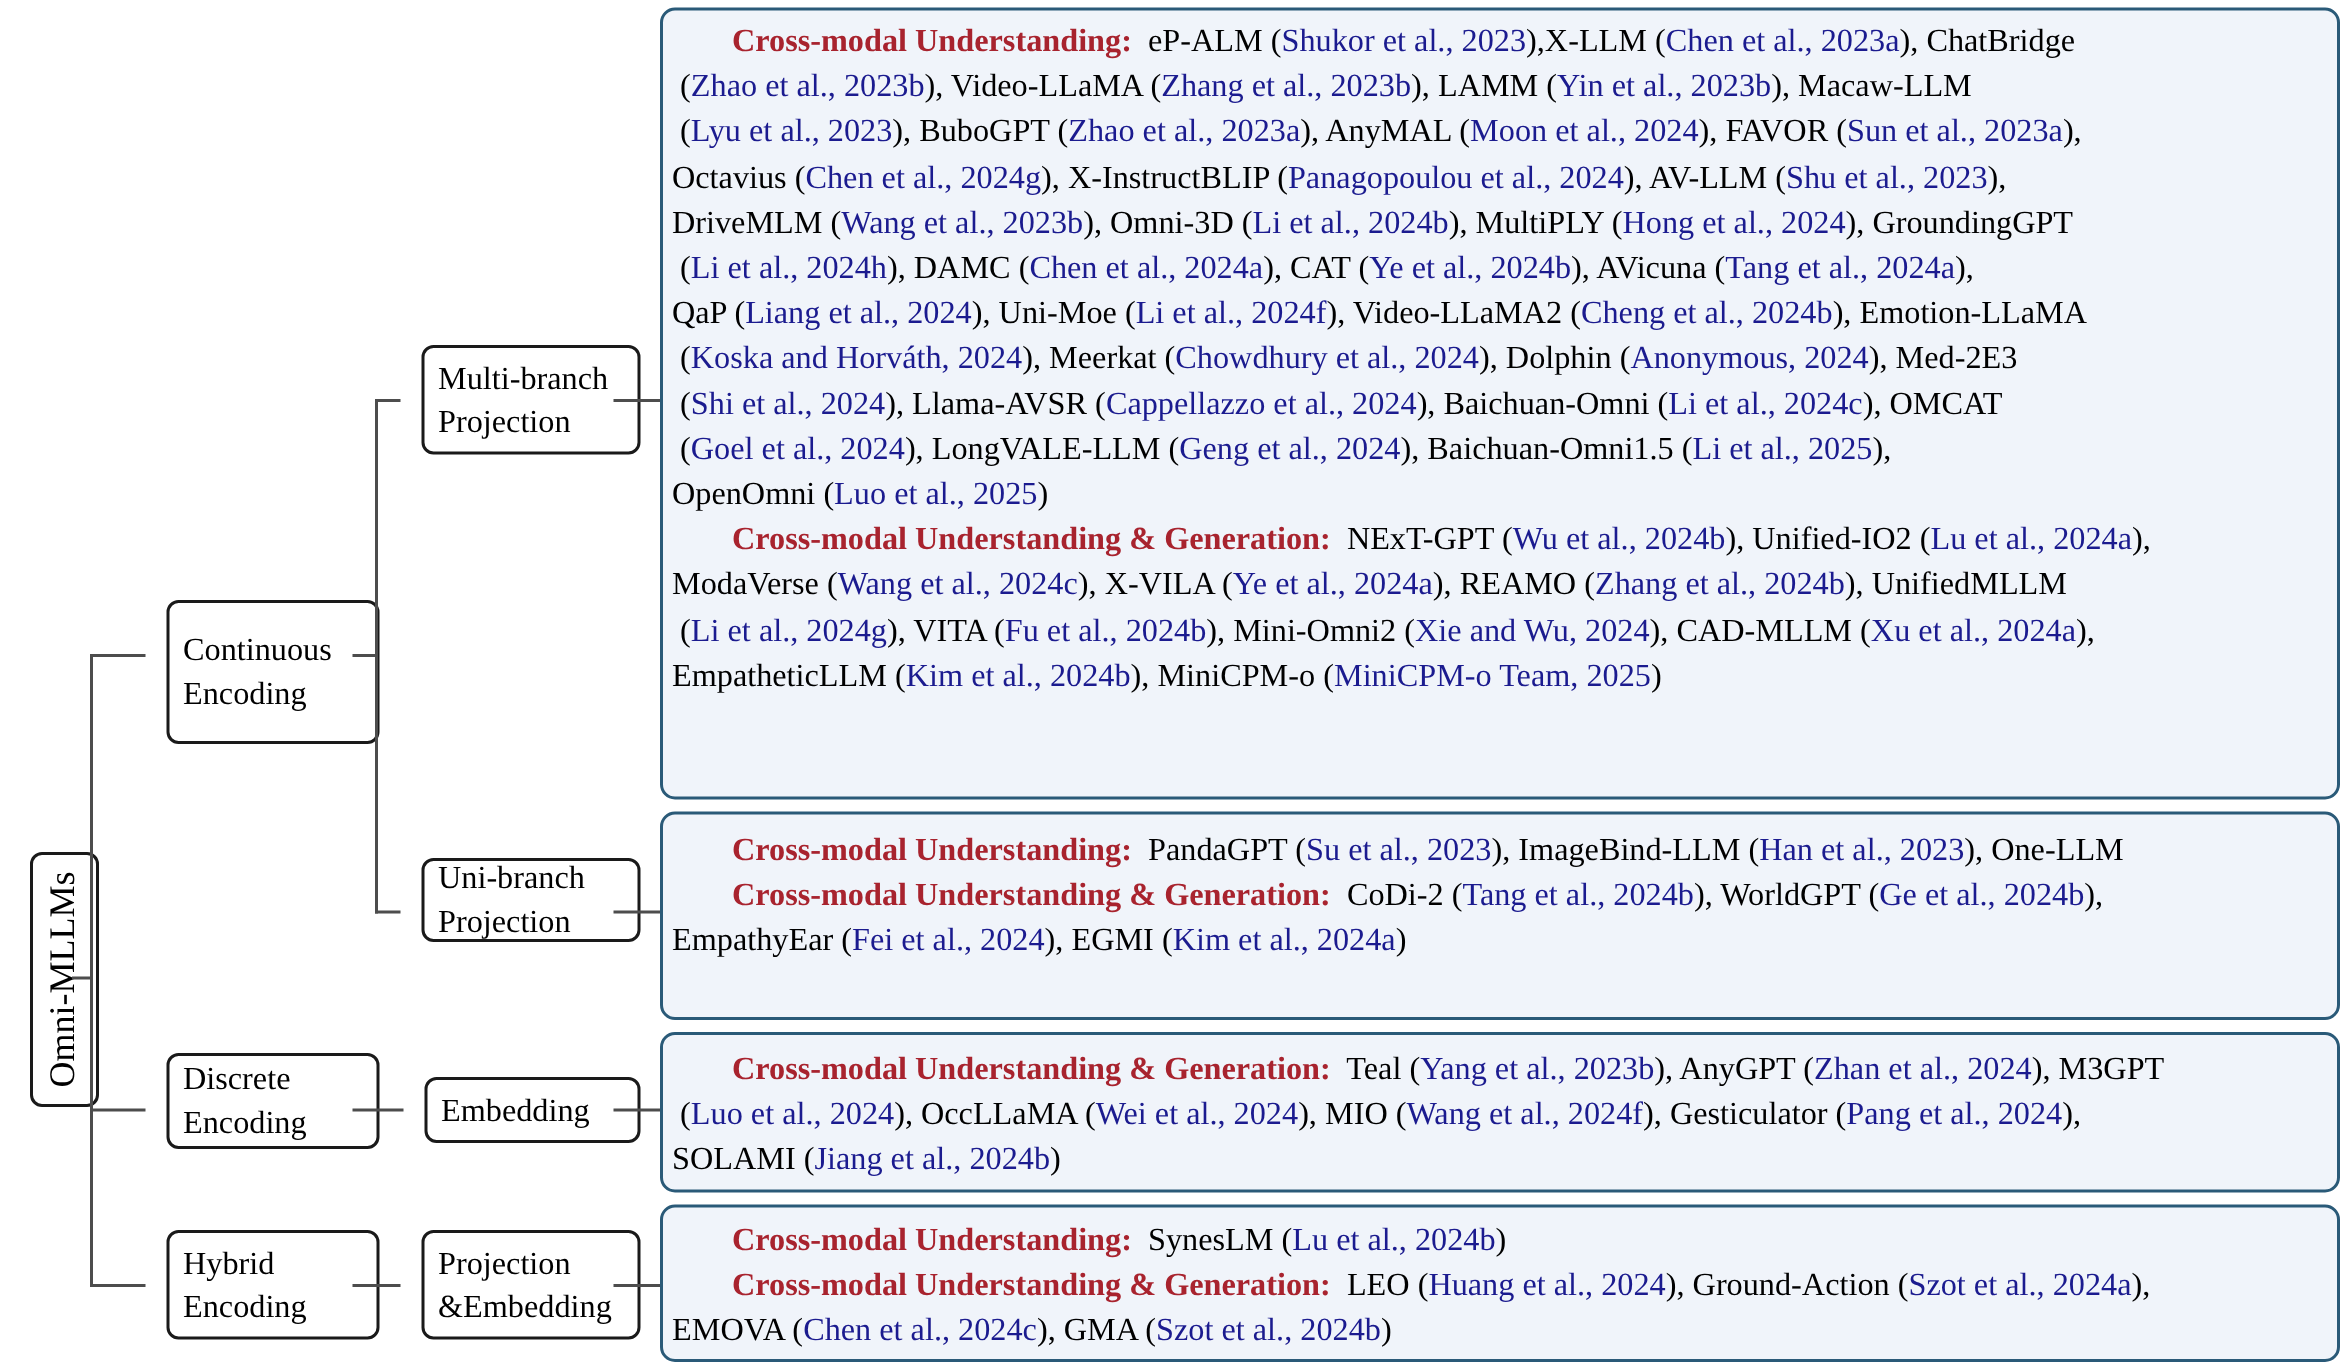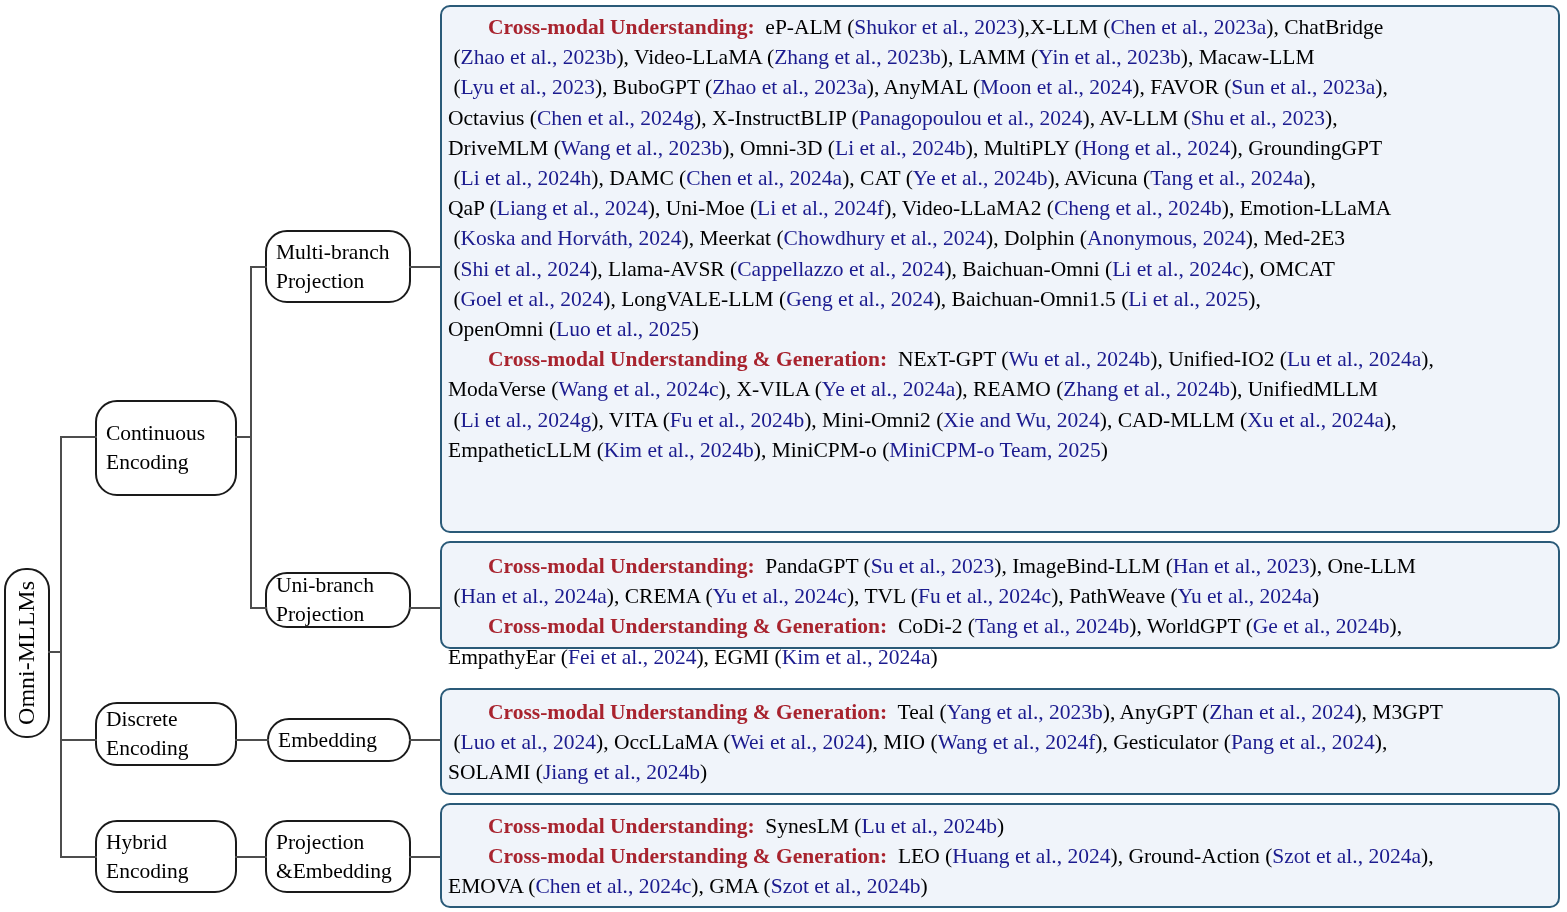--- a/index.html
+++ b/index.html
@@ -11,28 +11,29 @@
     background: #ffffff;
     font-family: "Liberation Serif", "DejaVu Serif", serif;
     overflow: hidden;
   }
 
   
   .node {
     position: absolute;
     background: #ffffff;
     border: 2px solid #1a1a1a;
-    border-radius: 22px;
+    border-radius: 8px;
     color: #000000;
     font-size: 21.5px;
     line-height: 1.33;
     display: flex;
     align-items: center;
     padding: 4px 9px;
     white-space: pre-line;
+    margin-left: 16px;
   }
   .node-root {
     left: 4px; top: 568px; width: 46px; height: 170px;
     justify-content: center; align-items: center; padding: 0;
   }
   .node-root .vlabel {
     transform: rotate(-90deg);
     white-space: nowrap;
     font-size: 24px;
   }
@@ -56,21 +57,21 @@
     border: 2px solid var(--boxborder, #2a5a78);
     border-radius: 10px;
     font-size: 21.5px;
     color: #000000;
   }
   .leaf .line {
     white-space: pre;
     line-height: 30.2px;
   }
   .leaf1 { top: 5px;   height: 528px; padding: 5px 6px; }
-  .leaf2 { top: 541px; height: 108px; padding: 8px 6px; }
+  .leaf2 { top: 541px; height: 139px; padding: 8px 6px; }
   .leaf3 { top: 688px; height: 107px; padding: 7px 6px; }
   .leaf4 { top: 803px; height: 105px; padding: 6px 6px; }
 
   .run-h { color: var(--red, #a8232e); font-weight: bold; margin-left: 40px; }
   .run-t { color: #000000; }
   .run-c { color: var(--blue, #1b1b8f); }
 </style>
 </head>
 <body>
 
@@ -137,21 +138,20 @@
       <div class="line"><span class="run-t"> (</span><span class="run-c">Shi et al., 2024</span><span class="run-t">), Llama-AVSR (</span><span class="run-c">Cappellazzo et al., 2024</span><span class="run-t">), Baichuan-Omni (</span><span class="run-c">Li et al., 2024c</span><span class="run-t">), OMCAT</span></div>
       <div class="line"><span class="run-t"> (</span><span class="run-c">Goel et al., 2024</span><span class="run-t">), LongVALE-LLM (</span><span class="run-c">Geng et al., 2024</span><span class="run-t">), Baichuan-Omni1.5 (</span><span class="run-c">Li et al., 2025</span><span class="run-t">),</span></div>
       <div class="line"><span class="run-t">OpenOmni (</span><span class="run-c">Luo et al., 2025</span><span class="run-t">)</span></div>
       <div class="line"><span class="run-h">Cross-modal Understanding &amp; Generation:</span><span class="run-t">  NExT-GPT (</span><span class="run-c">Wu et al., 2024b</span><span class="run-t">), Unified-IO2 (</span><span class="run-c">Lu et al., 2024a</span><span class="run-t">),</span></div>
       <div class="line"><span class="run-t">ModaVerse (</span><span class="run-c">Wang et al., 2024c</span><span class="run-t">), X-VILA (</span><span class="run-c">Ye et al., 2024a</span><span class="run-t">), REAMO (</span><span class="run-c">Zhang et al., 2024b</span><span class="run-t">), UnifiedMLLM</span></div>
       <div class="line"><span class="run-t"> (</span><span class="run-c">Li et al., 2024g</span><span class="run-t">), VITA (</span><span class="run-c">Fu et al., 2024b</span><span class="run-t">), Mini-Omni2 (</span><span class="run-c">Xie and Wu, 2024</span><span class="run-t">), CAD-MLLM (</span><span class="run-c">Xu et al., 2024a</span><span class="run-t">),</span></div>
       <div class="line"><span class="run-t">EmpatheticLLM (</span><span class="run-c">Kim et al., 2024b</span><span class="run-t">), MiniCPM-o (</span><span class="run-c">MiniCPM-o Team, 2025</span><span class="run-t">)</span></div>
     </div>
   <div class="leaf leaf2">
       <div class="line"><span class="run-h">Cross-modal Understanding:</span><span class="run-t">  PandaGPT (</span><span class="run-c">Su et al., 2023</span><span class="run-t">), ImageBind-LLM (</span><span class="run-c">Han et al., 2023</span><span class="run-t">), One-LLM</span></div>
-      <div class="line"><span class="run-t"> (</span><span class="run-c">Han et al., 2024a</span><span class="run-t">), CREMA (</span><span class="run-c">Yu et al., 2024c</span><span class="run-t">), TVL (</span><span class="run-c">Fu et al., 2024c</span><span class="run-t">), PathWeave (</span><span class="run-c">Yu et al., 2024a</span><span class="run-t">)</span></div>
       <div class="line"><span class="run-h">Cross-modal Understanding &amp; Generation:</span><span class="run-t">  CoDi-2 (</span><span class="run-c">Tang et al., 2024b</span><span class="run-t">), WorldGPT (</span><span class="run-c">Ge et al., 2024b</span><span class="run-t">),</span></div>
       <div class="line"><span class="run-t">EmpathyEar (</span><span class="run-c">Fei et al., 2024</span><span class="run-t">), EGMI (</span><span class="run-c">Kim et al., 2024a</span><span class="run-t">)</span></div>
     </div>
   <div class="leaf leaf3">
       <div class="line"><span class="run-h">Cross-modal Understanding &amp; Generation:</span><span class="run-t">  Teal (</span><span class="run-c">Yang et al., 2023b</span><span class="run-t">), AnyGPT (</span><span class="run-c">Zhan et al., 2024</span><span class="run-t">), M3GPT</span></div>
       <div class="line"><span class="run-t"> (</span><span class="run-c">Luo et al., 2024</span><span class="run-t">), OccLLaMA (</span><span class="run-c">Wei et al., 2024</span><span class="run-t">), MIO (</span><span class="run-c">Wang et al., 2024f</span><span class="run-t">), Gesticulator (</span><span class="run-c">Pang et al., 2024</span><span class="run-t">),</span></div>
       <div class="line"><span class="run-t">SOLAMI (</span><span class="run-c">Jiang et al., 2024b</span><span class="run-t">)</span></div>
     </div>
   <div class="leaf leaf4">
       <div class="line"><span class="run-h">Cross-modal Understanding:</span><span class="run-t">  SynesLM (</span><span class="run-c">Lu et al., 2024b</span><span class="run-t">)</span></div>

